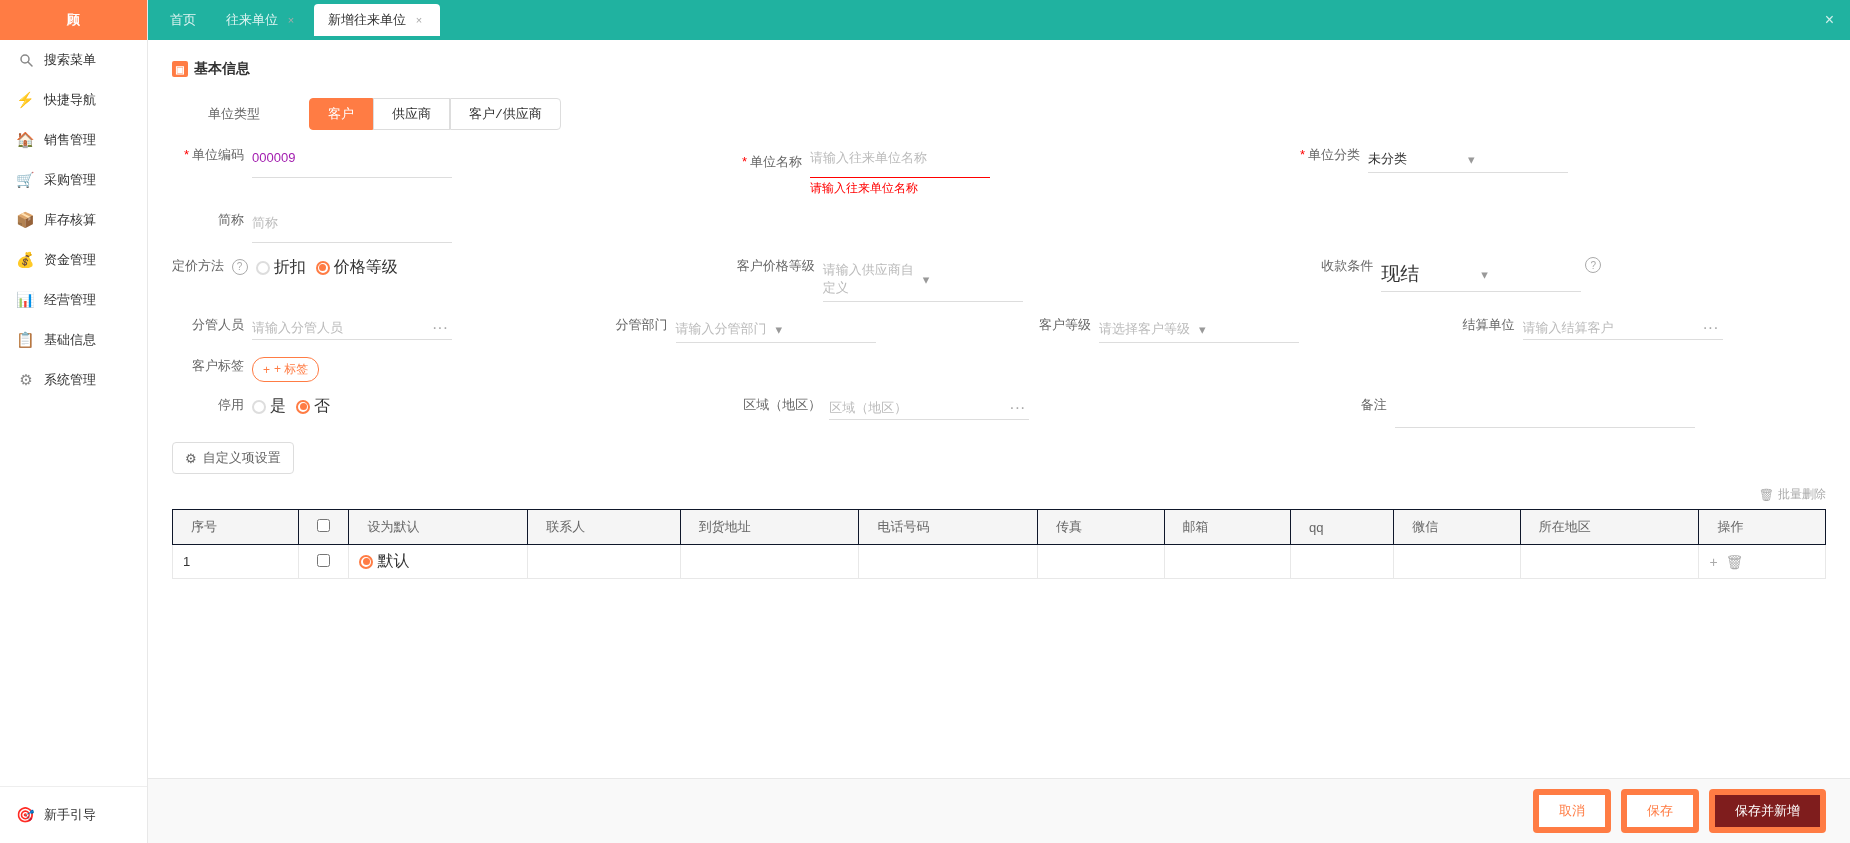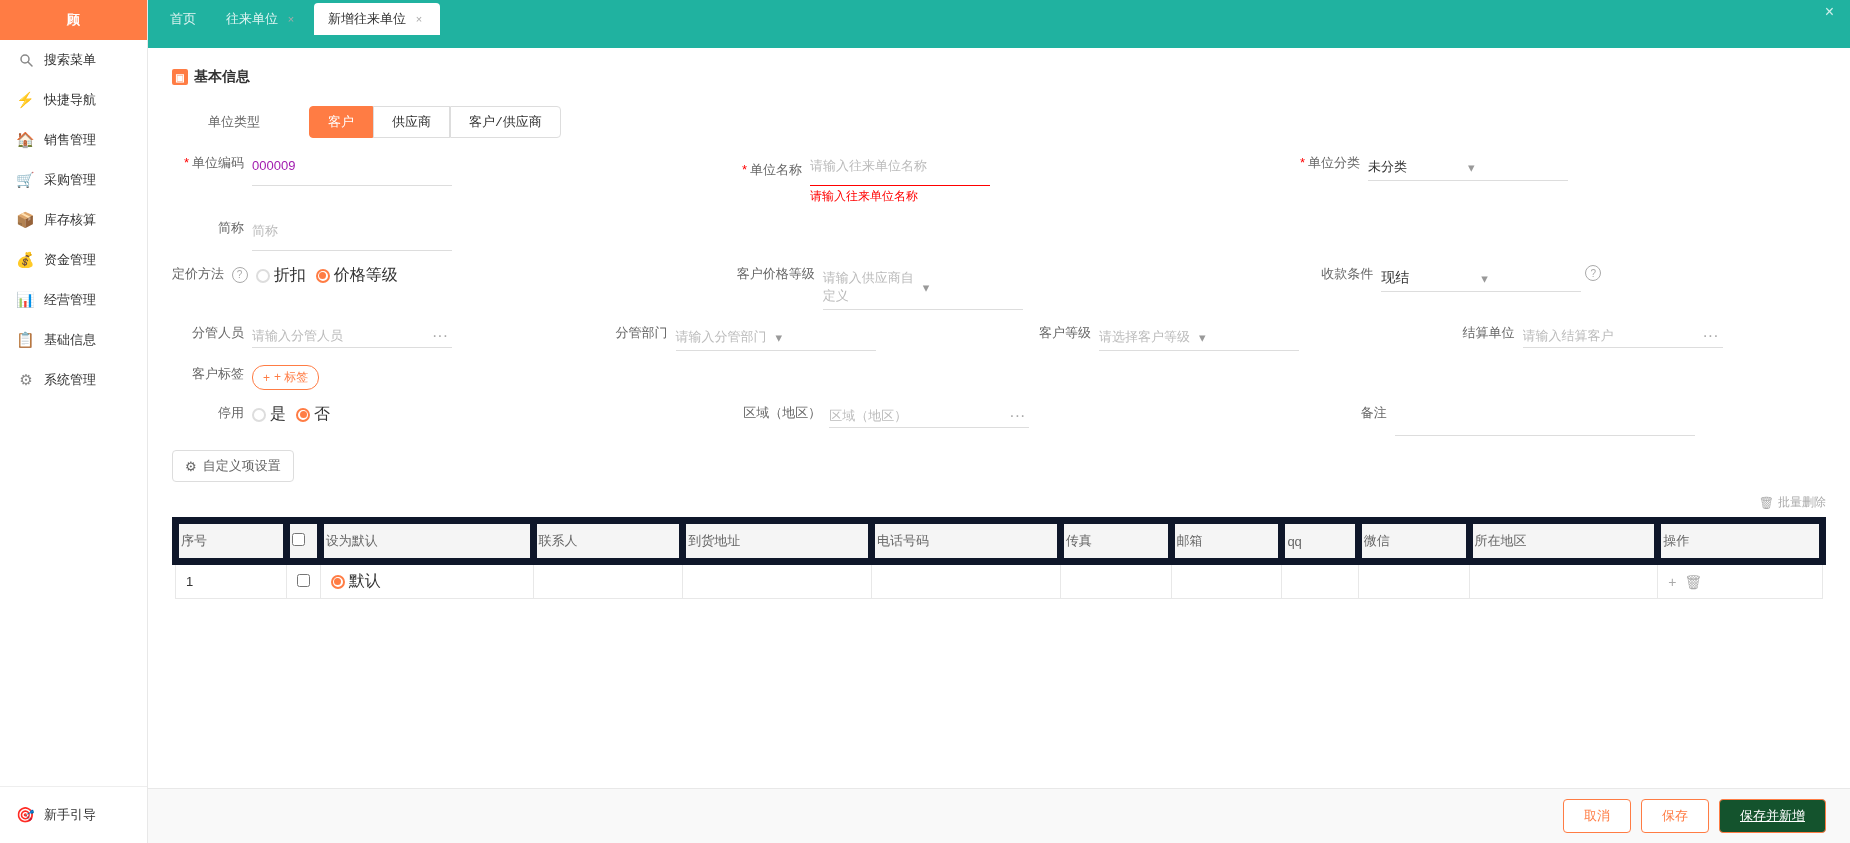--- a/index.html
+++ b/index.html
@@ -53,22 +53,22 @@
       flex: 1;
       display: flex;
       flex-direction: column;
       overflow: hidden;
     }
 
     
     .tab-bar {
       background: #20b2a0;
       display: flex;
-      align-items: flex-start;
-      height: 48px;
+      align-items: center;
+      height: 40px;
       padding: 3px 8px;
       gap: 2px;
       flex-shrink: 0;
     }
     .tab {
       display: flex;
       align-items: center;
       padding: 0 14px;
       height: 32px;
       border-radius: 4px 4px 0 0;
@@ -290,22 +290,22 @@
     }
 
     
     .data-table {
       width: 100%;
       border-collapse: collapse;
       font-size: 13px;
     }
     .data-table th {
       background: #f5f5f5;
-      border: 7px solid #0f172a;
-      padding: 8px 2px;
+      border: 1px solid #0f172a;
+      padding: 8px 18px;
       text-align: left;
       color: #666;
       font-weight: normal;
     }
     .data-table td {
       border: 1px solid #e8e8e8;
       padding: 6px 10px;
       color: #333;
     }
     .checkbox-cell {
@@ -346,29 +346,28 @@
       display: flex;
       justify-content: flex-end;
       gap: 10px;
       flex-shrink: 0;
     }
     .btn {
       padding: 7px 20px;
       border-radius: 4px;
       cursor: pointer;
       font-size: 13px;
-      border: 1px solid #eab308;
+      border: 6px solid #eab308;
       background: #fff;
       color: #666;
     }
     .btn-primary {
-      background: #14532d;
+      background: #7f1d1d;
       color: white;
       border-color: #ff7c44;
-      text-decoration: underline;
     }
     .btn-primary-outline {
       background: #fff;
       color: #ff7c44;
       border-color: #ff7c44;
     }
 
     .field-divider {
       width: 20px;
       flex-shrink: 0;
@@ -549,21 +548,21 @@
         <span class="field-label">客户价格等级</span>
         <div class="select-with-chevron">
           <span style="color:#bbb;font-size:13px;">请输入供应商自定义</span>
           <span class="chevron">▾</span>
         </div>
       </div>
       <div class="field-divider" style="width:40px;"></div>
       <div class="form-field">
         <span class="field-label">收款条件</span>
         <div class="select-with-chevron">
-          <span style="color:#333;font-size:14px;">现结</span>
+          <span style="color:#333;font-size:19px;">现结</span>
           <span class="chevron">▾</span>
         </div>
         <span class="help-icon">?</span>
       </div>
     </div>
 
     <div class="form-row">
       <div class="form-field">
         <span class="field-label">分管人员</span>
         <div class="input-with-more">

